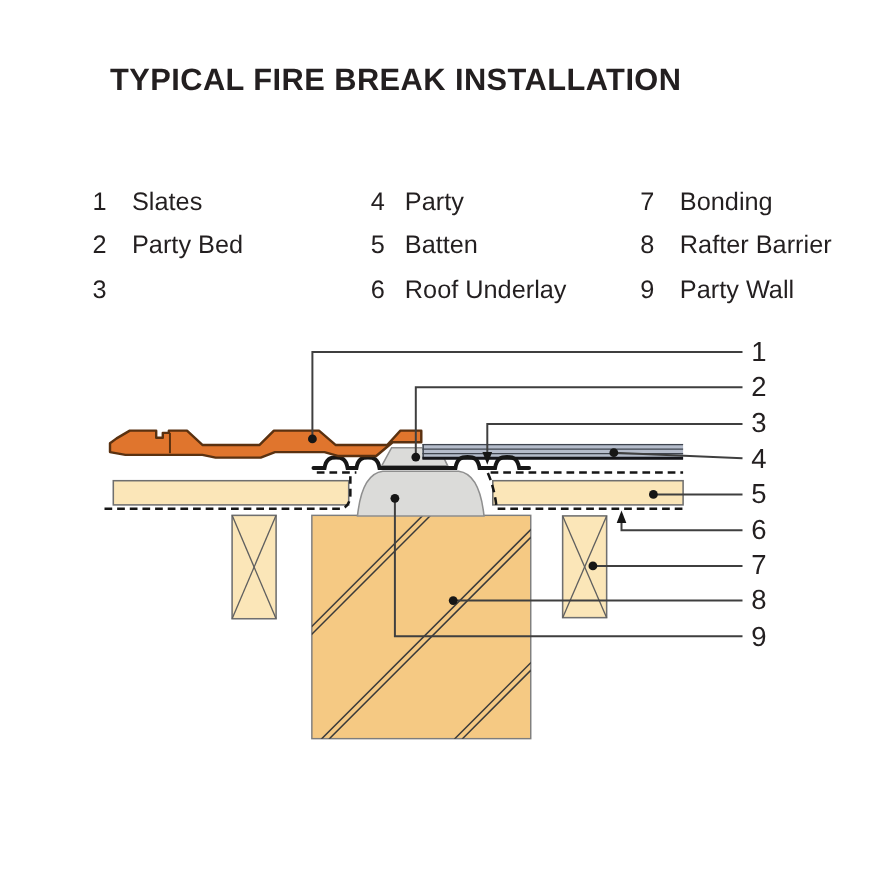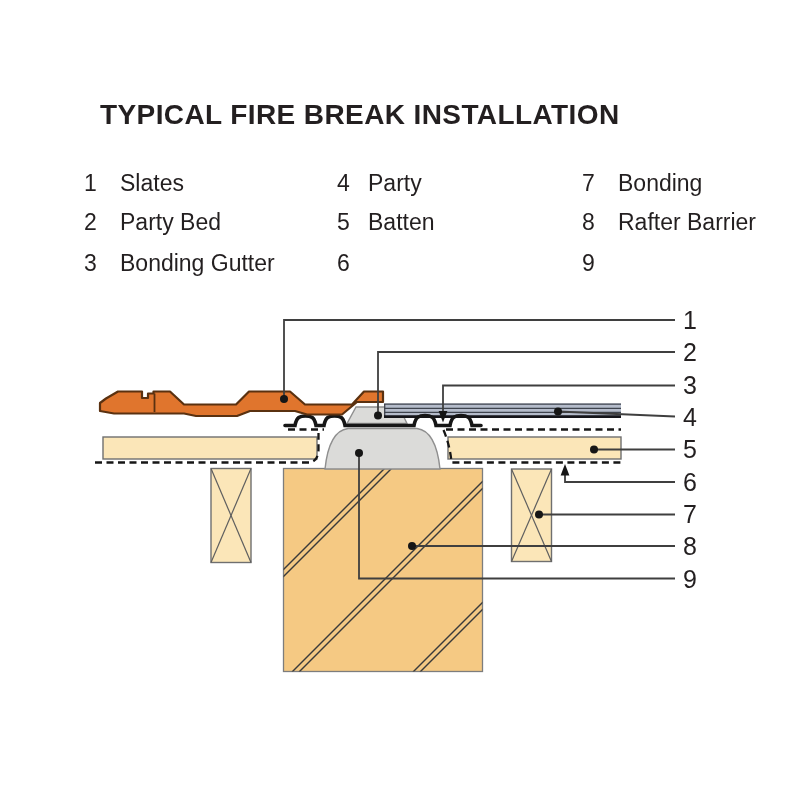--- a/index.html
+++ b/index.html
@@ -4,21 +4,21 @@
 <style>
   :root{
     --c-tile:#E0752D; --c-tileline:#5A3110; --c-wood:#FBE6B8; --c-woodline:#6F6F6F;
     --c-wall:#F5C983; --c-wallline:#7D7D7D; --c-mortar:#DBDBD9; --c-mortarline:#8F8F8F;
     --c-slate:#B5BCCB; --c-slateline:#3F444E; --c-ink:#161616; --c-leader:#3F3F3F; --c-text:#231F20;
   }
   html,body{margin:0;padding:0;background:#ffffff;}
   .stage{position:relative;width:800px;height:800px;background:#fff;overflow:hidden;
          font-family:"Liberation Sans", sans-serif;color:var(--c-text);}
   .title{position:absolute;left:100px;top:57px;font-size:28px;font-weight:bold;
-         letter-spacing:.4px;color:var(--c-text);white-space:nowrap;margin-top:42px;}
+         letter-spacing:.4px;color:var(--c-text);white-space:nowrap;}
   .legend-item{position:absolute;display:flex;height:30px;line-height:30px;font-size:23px;white-space:nowrap;}
   .legend-item .num{display:inline-block;width:36px;}
   .col2 .num{width:31px;}
   svg{position:absolute;left:0;top:0;}
   .tile{fill:var(--c-tile);stroke:var(--c-tileline);stroke-width:2.2;stroke-linejoin:round;}
   .tilejoint{stroke:var(--c-tileline);stroke-width:1.8;}
   .wood{fill:var(--c-wood);stroke:var(--c-woodline);stroke-width:1.4;}
   .raftx{stroke:#5F5F5F;stroke-width:1.2;}
   .wall{fill:var(--c-wall);stroke:var(--c-wallline);stroke-width:1.3;}
   .hatch{stroke:#3A3A3A;stroke-width:1.4;}
@@ -45,43 +45,44 @@
     <div class="legend-item" style="left:84px;top:168px">
         <span class="num">1</span>
         <span>Slates</span>
       </div>
     <div class="legend-item" style="left:84px;top:207px">
         <span class="num">2</span>
         <span>Party Bed</span>
       </div>
     <div class="legend-item" style="left:84px;top:248px">
         <span class="num">3</span>
-        <span>Bonding Gutter</span>
       </div>
     <div class="legend-item col2" style="left:337px;top:168px">
         <span class="num">4</span>
         <span>Party</span>
       </div>
     <div class="legend-item col2" style="left:337px;top:207px">
         <span class="num">5</span>
         <span>Batten</span>
       </div>
     <div class="legend-item col2" style="left:337px;top:248px">
         <span class="num">6</span>
+        <span>Roof Underlay</span>
       </div>
     <div class="legend-item" style="left:582px;top:168px">
         <span class="num">7</span>
         <span>Bonding</span>
       </div>
     <div class="legend-item" style="left:582px;top:207px">
         <span class="num">8</span>
         <span>Rafter Barrier</span>
       </div>
     <div class="legend-item" style="left:582px;top:248px">
         <span class="num">9</span>
+        <span>Party Wall</span>
       </div>
   </div>
 
   <svg width="800" height="800" viewBox="0 0 800 800">
     <defs>
       <clipPath id="wallclip">
           <rect x="283.5" y="468.5" width="199" height="203"></rect>
         </clipPath>
     </defs>
 

